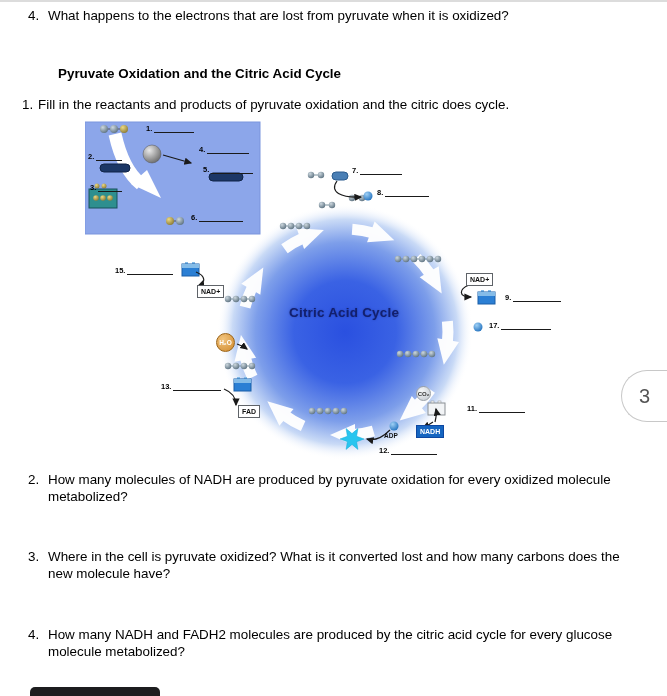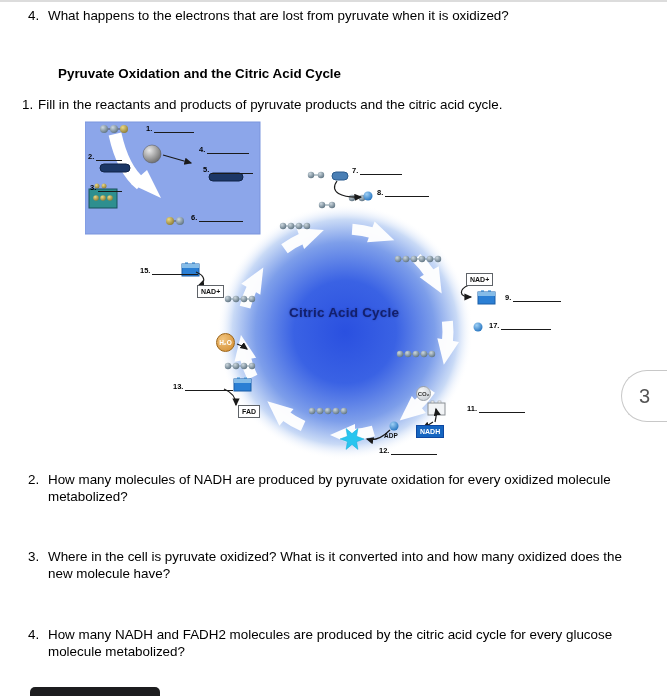--- a/index.html
+++ b/index.html
@@ -63,31 +63,31 @@
 
 <div class="qrow" style="left:28px; top:6px;">
   <span class="qnum">4.</span>
   <span class="qtext">What happens to the electrons that are lost from pyruvate when it is oxidized?</span>
 </div>
 
 <div class="heading" style="left:22px; top:64px;margin-left:36px;">Pyruvate Oxidation and the Citric Acid Cycle</div>
 
 <div class="qrow" style="left:22px; top:95px;">
   <span class="inum">1.</span>
-  <span class="qtext">Fill in the reactants and products of pyruvate products and the citric acid cycle.</span>
+  <span class="qtext">Fill in the reactants and products of pyruvate oxidation and the citric does cycle.</span>
 </div>
 
 <div class="qrow" style="left:28px; top:470px;">
   <span class="qnum">2.</span>
   <span class="qtext">How many molecules of NADH are produced by pyruvate oxidation for every oxidized molecule metabolized?</span>
 </div>
 
 <div class="qrow" style="left:28px; top:547px;">
   <span class="qnum">3.</span>
-  <span class="qtext">Where in the cell is pyruvate oxidized? What is it converted into and how many oxidized does the new molecule have?</span>
+  <span class="qtext">Where in the cell is pyruvate oxidized? What is it converted lost and how many carbons does the new molecule have?</span>
 </div>
 
 <div class="qrow" style="left:28px; top:625px;">
   <span class="qnum">4.</span>
   <span class="qtext">How many NADH and FADH2 molecules are produced by the citric acid cycle for every glucose molecule metabolized?</span>
 </div>
 
 <svg class="diagram-svg" width="492" height="347" viewBox="0 0 492 347">
   <defs>
     <radialGradient id="gCycle" cx="50%" cy="50%" r="50%">
@@ -337,25 +337,25 @@
     <span class="bline" style="width:50px"></span>
 </div>
 <div class="blank" style="left:451px; top:402px;margin-left:16px;">
   <span>11.</span>
     <span class="bline" style="width:46px"></span>
 </div>
 <div class="blank" style="left:379px; top:444px;">
   <span>12.</span>
     <span class="bline" style="width:46px"></span>
 </div>
-<div class="blank" style="left:173px; top:380px;">
+<div class="blank" style="left:161px; top:380px;">
   <span>13.</span>
     <span class="bline" style="width:48px"></span>
 </div>
-<div class="blank" style="left:140px; top:264px;">
+<div class="blank" style="left:115px; top:264px;">
   <span>15.</span>
     <span class="bline" style="width:46px"></span>
 </div>
 
 <div class="labelbox" style="left:466px; top:271px;">NAD+</div>
 <div class="labelbox" style="left:197px; top:283px;">NAD+</div>
 <div class="labelbox" style="left:238px; top:403px;">FAD</div>
 <div class="labelbox blue" style="left:416px; top:423px;">NADH</div>
 <div class="adp-label">ADP</div>
 <div class="h2o">H₂O</div>

